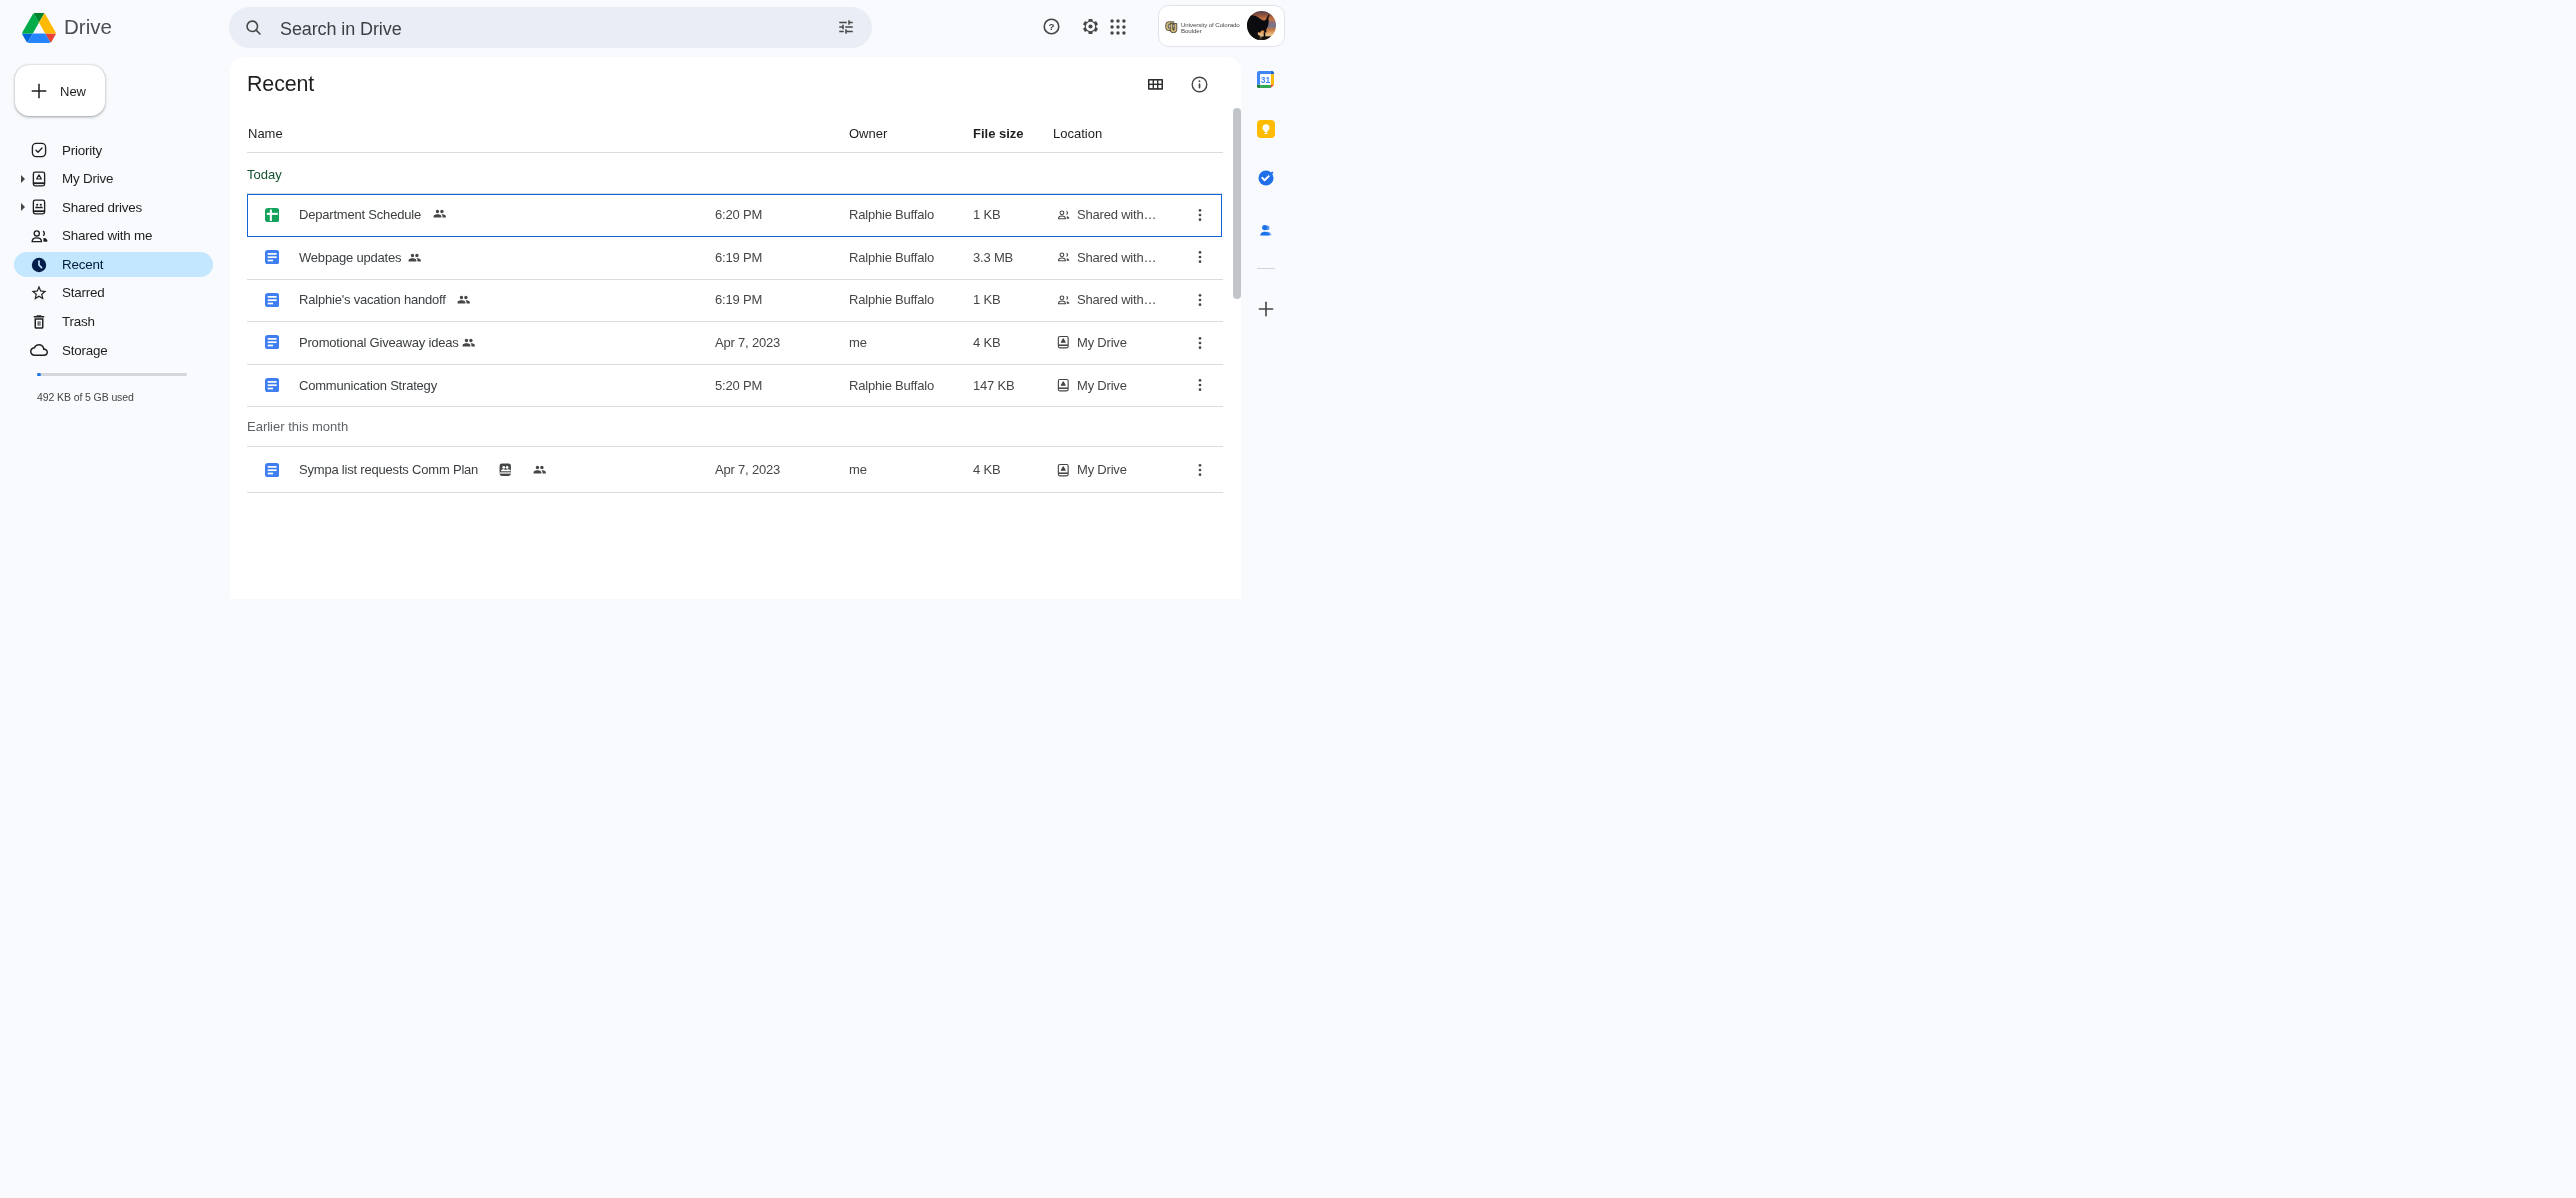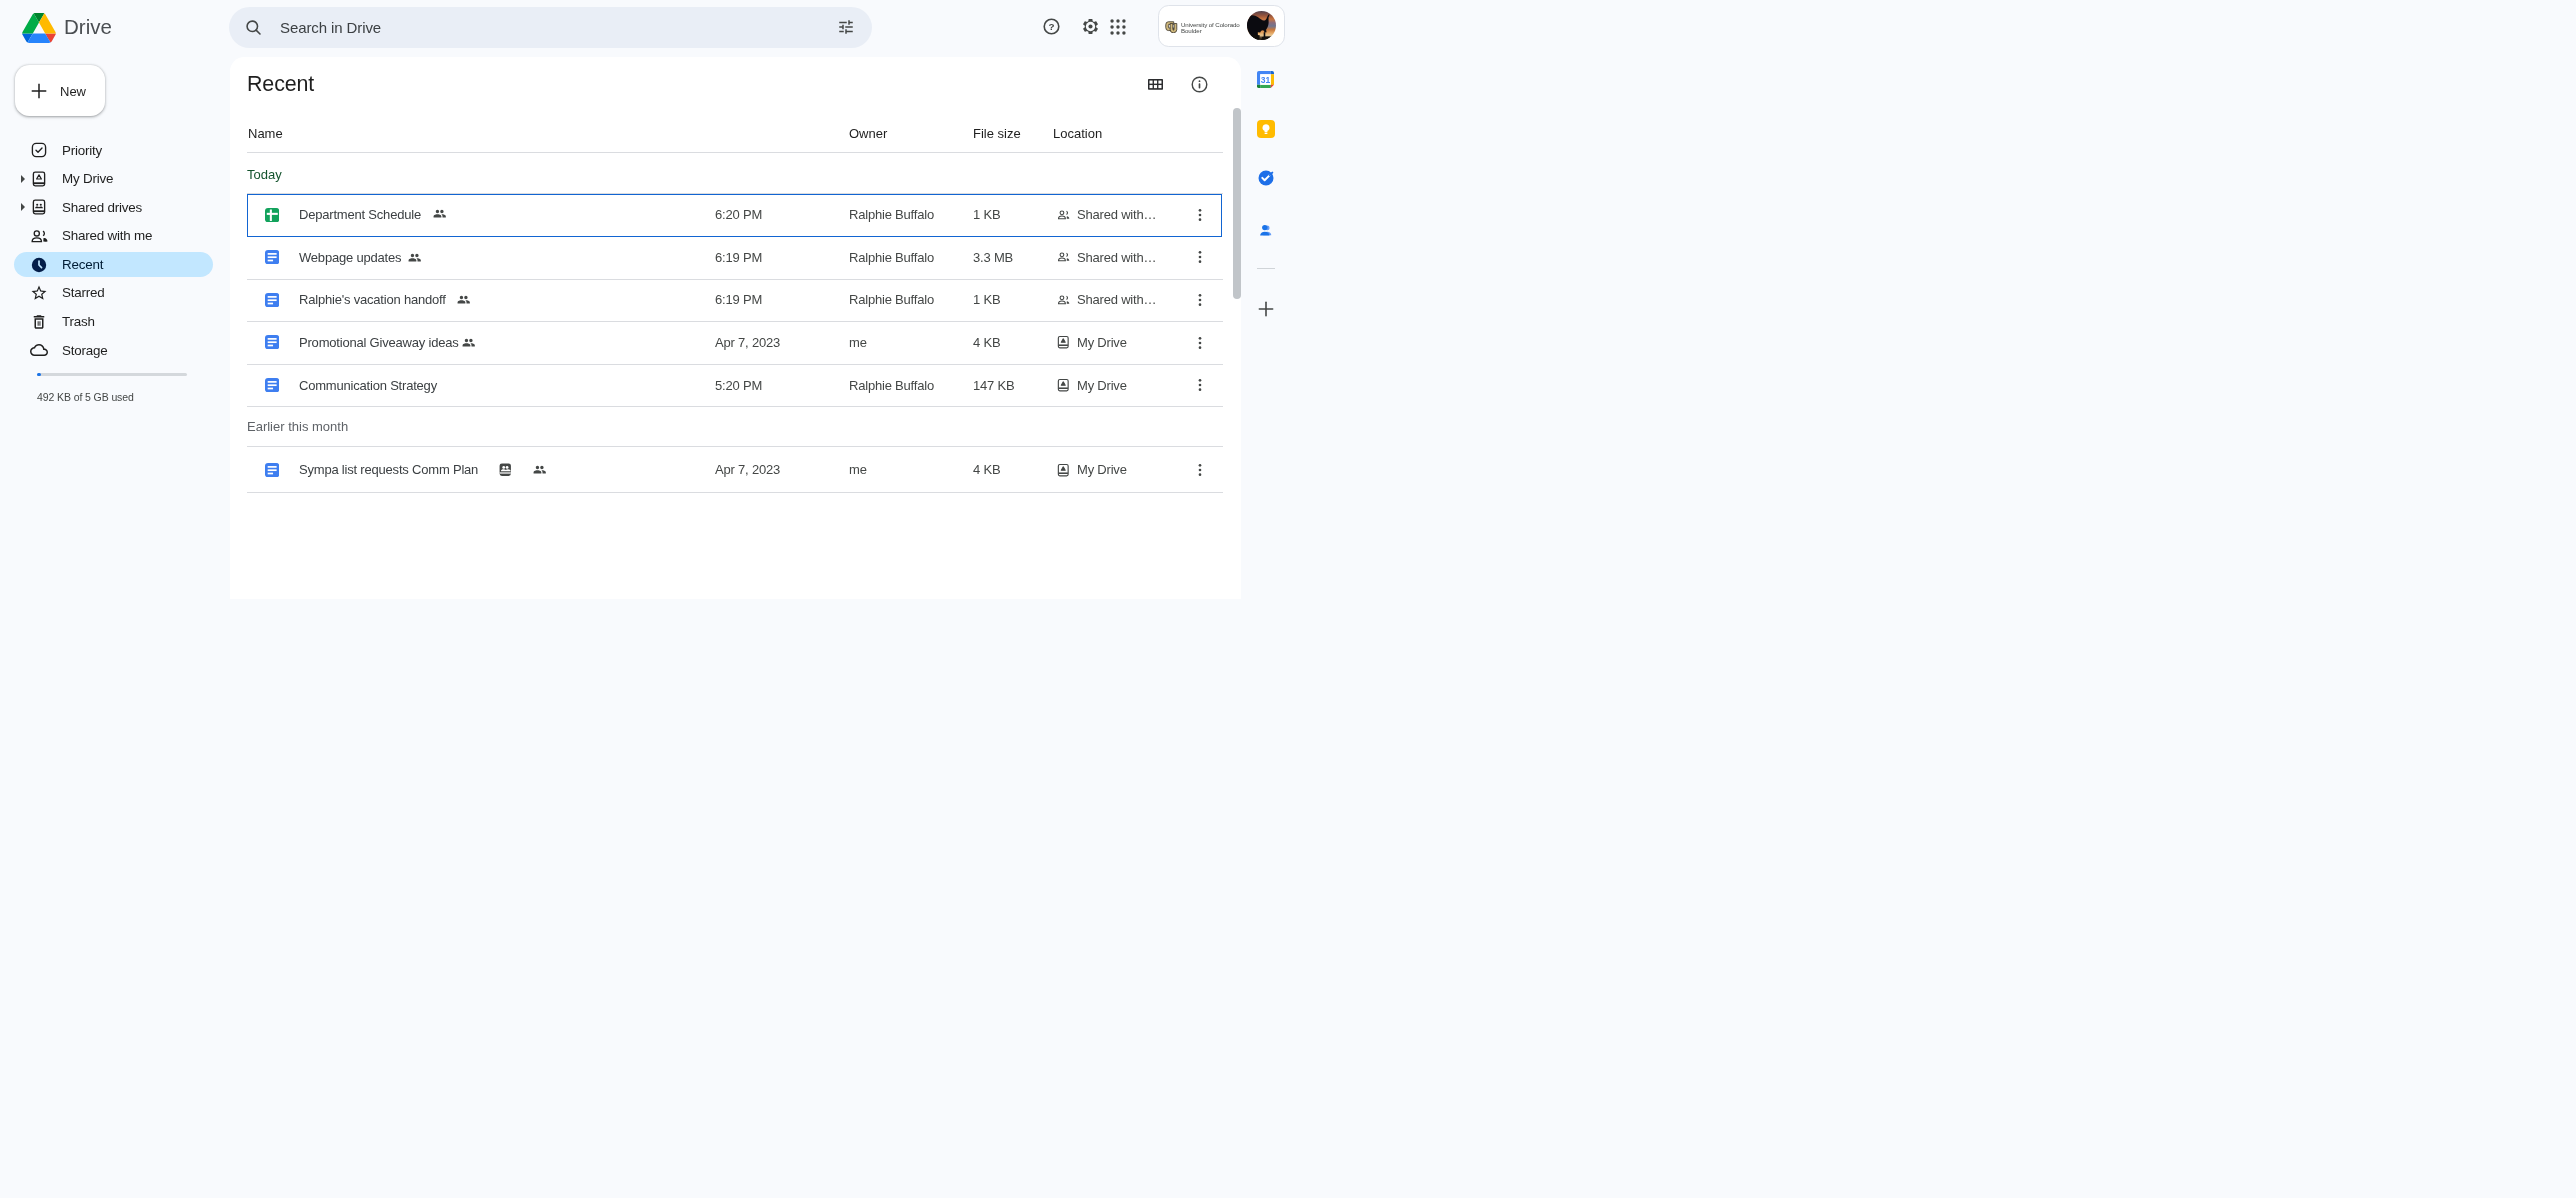--- a/index.html
+++ b/index.html
@@ -24,21 +24,21 @@
 </div>
 <div class="abs" style="left:64px; top:14.7px; font-size:20.5px; color:#4a4e52;">Drive</div>
 
 <div class="abs" style="left:229px; top:7.1px; width:643px; height:41px; border-radius:20.5px; background:#E9EEF6;"></div>
 <div class="abs" style="left:244px; top:18px;">
   <svg width="19" height="19" viewBox="0 0 24 24" fill="none" stroke="#444746" stroke-width="2">
     <circle cx="10.5" cy="10.5" r="6.6"></circle>
     <line x1="15.3" y1="15.3" x2="20.2" y2="20.2" stroke-linecap="round"></line>
   </svg>
 </div>
-<div class="abs" style="left:280px; top:19px; font-size:15px; letter-spacing:-0.1px; color:#3c4043;">Search in Drive</div>
+<div class="abs" style="left:280px; top:19px; font-size:18px; letter-spacing:-0.1px; color:#3c4043;">Search in Drive</div>
 <div class="abs" style="left:837px; top:18px;">
   <svg width="18" height="18" viewBox="0 0 24 24" fill="#444746">
     <path d="M3 17v2h6v-2H3zM3 5v2h10V5H3zm10 16v-2h8v-2h-8v-2h-2v6h2zM7 9v2H3v2h4v2h2V9H7zm14 4v-2H11v2h10zm-6-4h2V7h4V5h-4V3h-2v6z"></path>
   </svg>
 </div>
 
 <div class="abs" style="left:1042px; top:17px;">
   <svg width="19" height="19" viewBox="0 0 24 24">
     <circle cx="12" cy="12" r="9.2" fill="none" stroke="#444746" stroke-width="2"></circle>
     <text x="12" y="16.1" text-anchor="middle" font-size="12.5" font-weight="bold" fill="#444746" font-family="Liberation Sans">?</text>
@@ -196,21 +196,21 @@
 <div class="abs" style="left:1190px; top:75px;">
   <svg width="19" height="19" viewBox="0 0 24 24">
     <circle cx="12" cy="12" r="9.2" fill="none" stroke="#444746" stroke-width="1.8"></circle>
     <circle cx="12" cy="7.8" r="1.15" fill="#444746"></circle>
     <rect x="10.95" y="10.4" width="2.1" height="6.6" rx="1" fill="#444746"></rect>
   </svg>
 </div>
 
 <div class="abs" style="left:248px; top:126px; font-size:13px; font-weight:500; color:#1f1f1f;">Name</div>
 <div class="abs" style="left:849px; top:126px; font-size:13px; font-weight:500; color:#1f1f1f;">Owner</div>
-<div class="abs" style="left:973px; top:126px; font-size:13px; font-weight:400; color:#1f1f1f;">File size</div>
+<div class="abs" style="left:973px; top:126px; font-size:13px; font-weight:700; color:#1f1f1f;">File size</div>
 <div class="abs" style="left:1053px; top:126px; font-size:13px; font-weight:500; color:#1f1f1f;">Location</div>
 <div class="abs" style="left:247px; top:152px; width:976px; height:0.9px; background:#dadce0;"></div>
 
 <div class="abs" style="left:247px; top:167px; font-size:13px; color:#14532d;">Today</div>
 
 <div id="rows">
     <div class="abs" style="left:247px; top:193px; width:976px; height:0.9px; background:#dadce0;"></div>
     <div class="abs" style="left:247px; top:279px; width:976px; height:0.9px; background:#dadce0;"></div>
     <div class="abs" style="left:247px; top:321px; width:976px; height:0.9px; background:#dadce0;"></div>
     <div class="abs" style="left:247px; top:364px; width:976px; height:0.9px; background:#dadce0;"></div>

